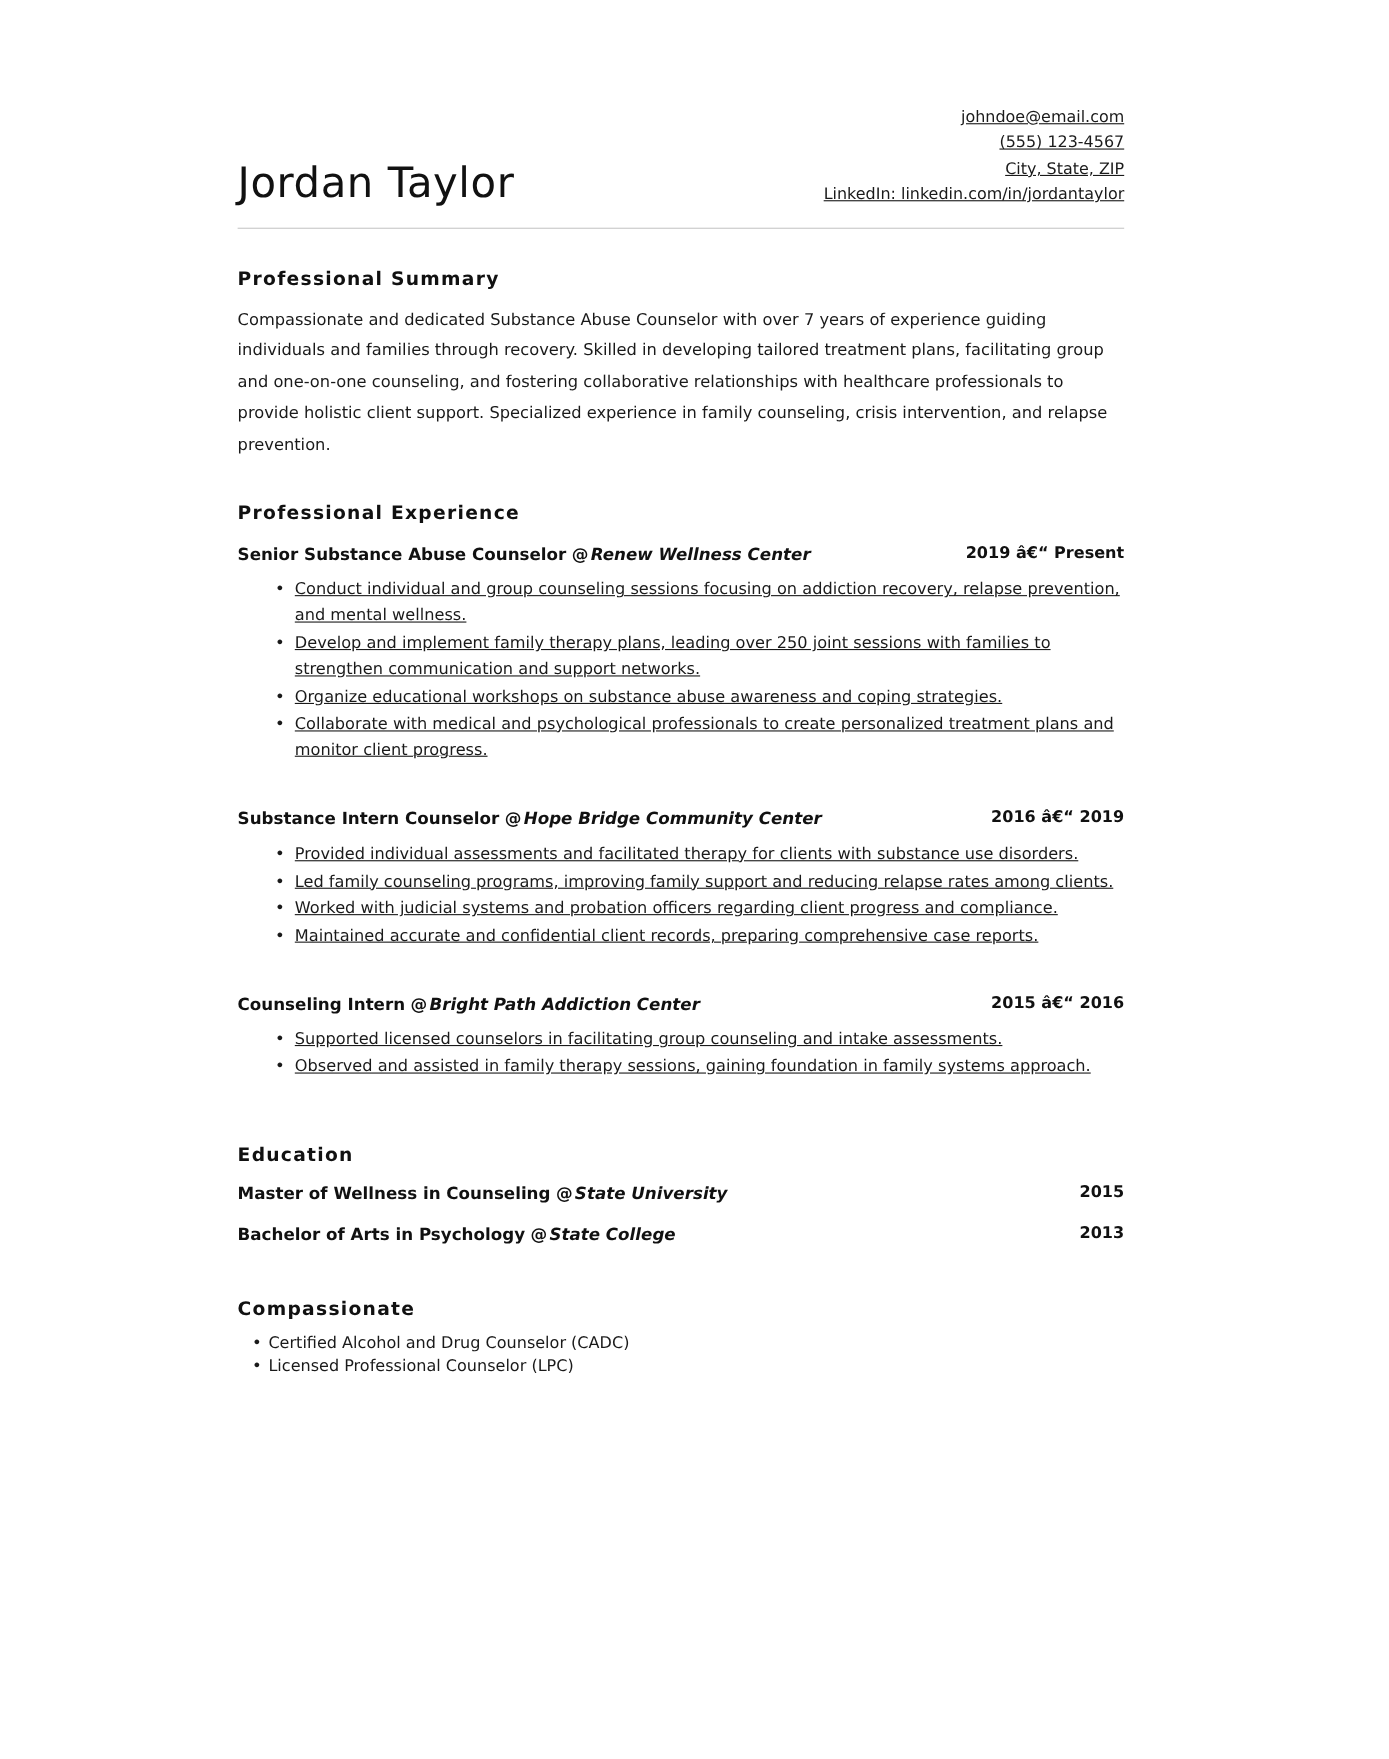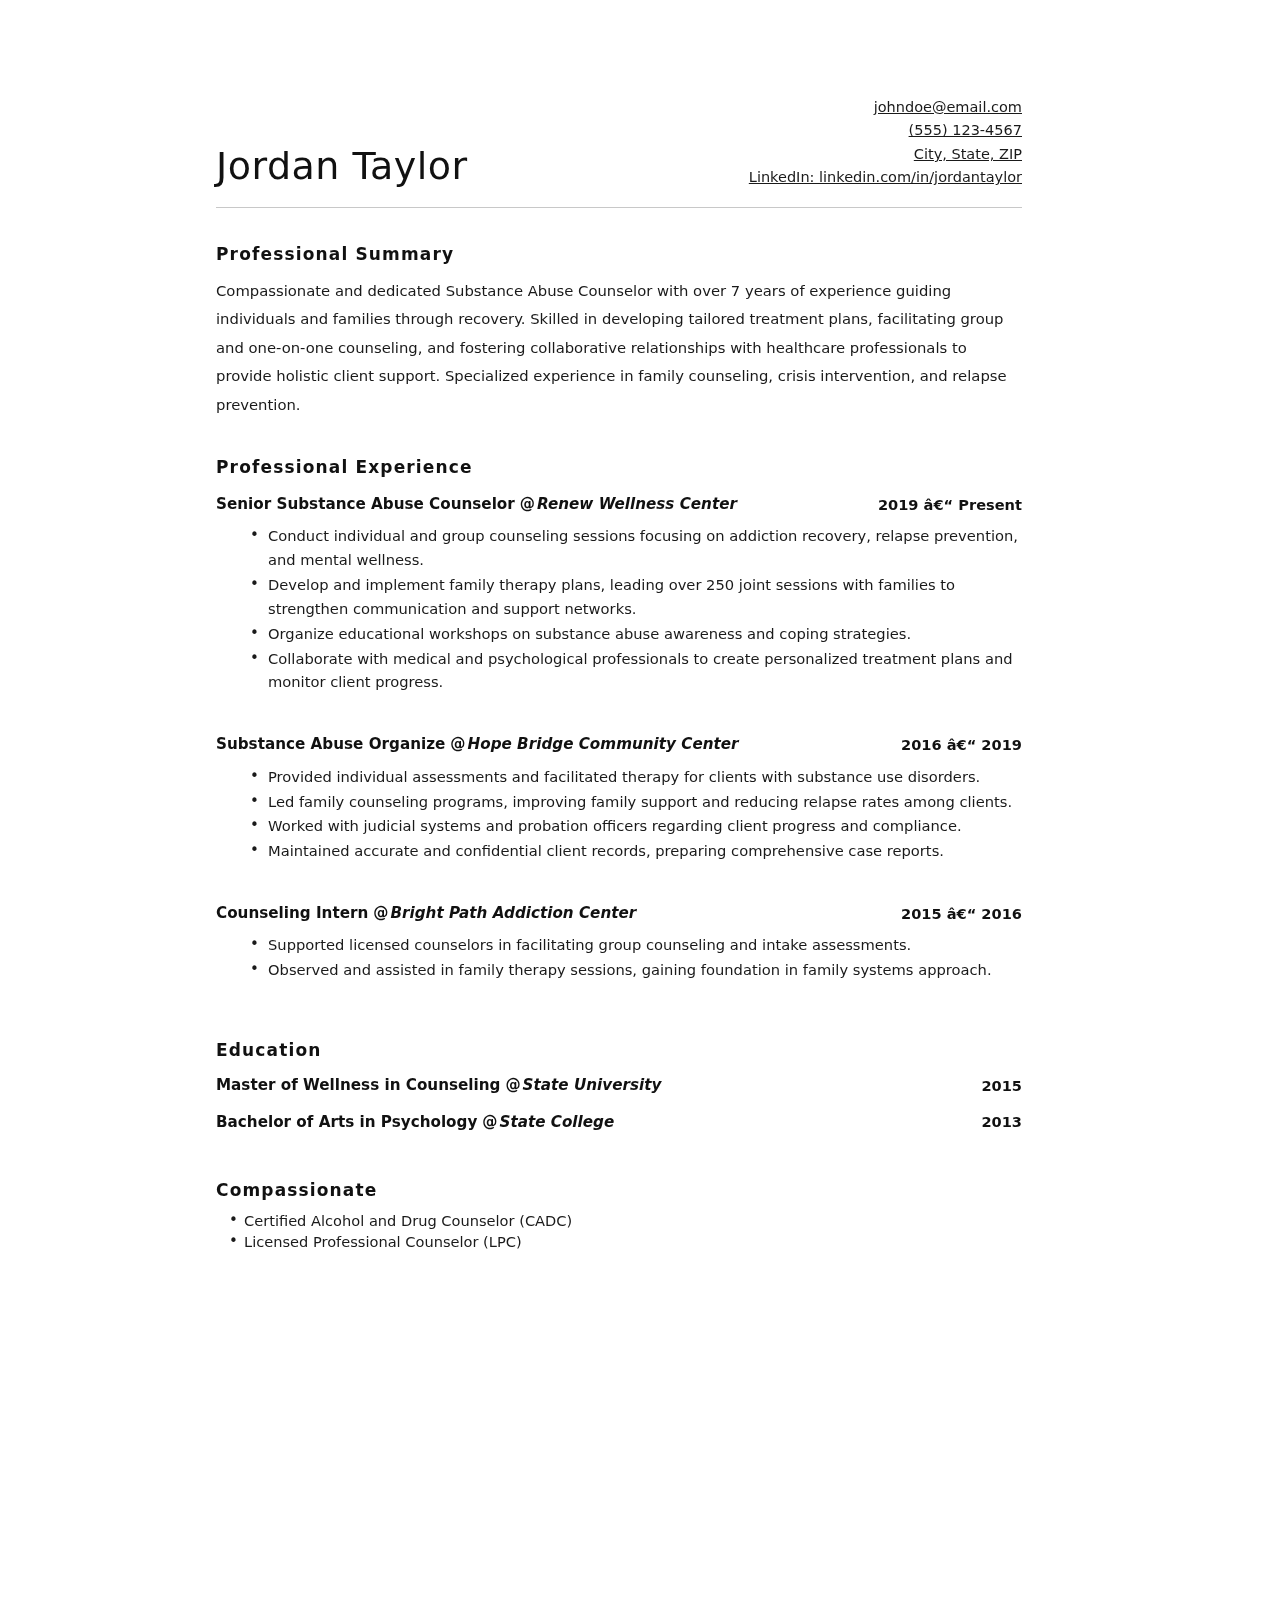--- a/index.html
+++ b/index.html
@@ -75,21 +75,21 @@
     color: #1a1a1a;
     text-align: left;
   }
 
   .experience-section { margin-top: 38px; }
 
   
   .entry { margin-top: 17px; }
   .entry-head {
     display: flex;
-    align-items: center;
+    align-items: flex-start;
     justify-content: space-between;
     gap: 20px;
   }
   .entry-left {
     font-size: 15.2px;
     font-weight: 700;
     color: #111111;
     line-height: 1.35;
   }
   .entry-at {
@@ -116,20 +116,21 @@
     padding-left: 52px;
     list-style: none;
   }
   ul.bullets li {
     position: relative;
     font-size: 14.7px;
     line-height: 1.62;
     color: #1a1a1a;
     margin-bottom: 1px;
     padding-left: 0;
+    text-decoration: underline;
   }
   ul.bullets li::before {
     content: "\2022";
     position: absolute;
     left: -18px;
     top: -1px;
     font-size: 15px;
     color: #1a1a1a;
   }
 
@@ -206,21 +207,21 @@
           <li>Conduct individual and group counseling sessions focusing on addiction recovery, relapse prevention, and mental wellness.</li>
           <li>Develop and implement family therapy plans, leading over 250 joint sessions with families to strengthen communication and support networks.</li>
           <li>Organize educational workshops on substance abuse awareness and coping strategies.</li>
           <li>Collaborate with medical and psychological professionals to create personalized treatment plans and monitor client progress.</li>
         </ul>
       </div>
 
       <div class="entry">
         <div class="entry-head">
           <div class="entry-left">
-            <span>Substance Abuse Organize</span><span class="entry-at">@</span><span class="entry-org">Hope Bridge Community Center</span>
+            <span>Substance Intern Counselor</span><span class="entry-at">@</span><span class="entry-org">Hope Bridge Community Center</span>
           </div>
           <div class="entry-date">2016 â€“ 2019</div>
         </div>
         <ul class="bullets">
           <li>Provided individual assessments and facilitated therapy for clients with substance use disorders.</li>
           <li>Led family counseling programs, improving family support and reducing relapse rates among clients.</li>
           <li>Worked with judicial systems and probation officers regarding client progress and compliance.</li>
           <li>Maintained accurate and confidential client records, preparing comprehensive case reports.</li>
         </ul>
       </div>

